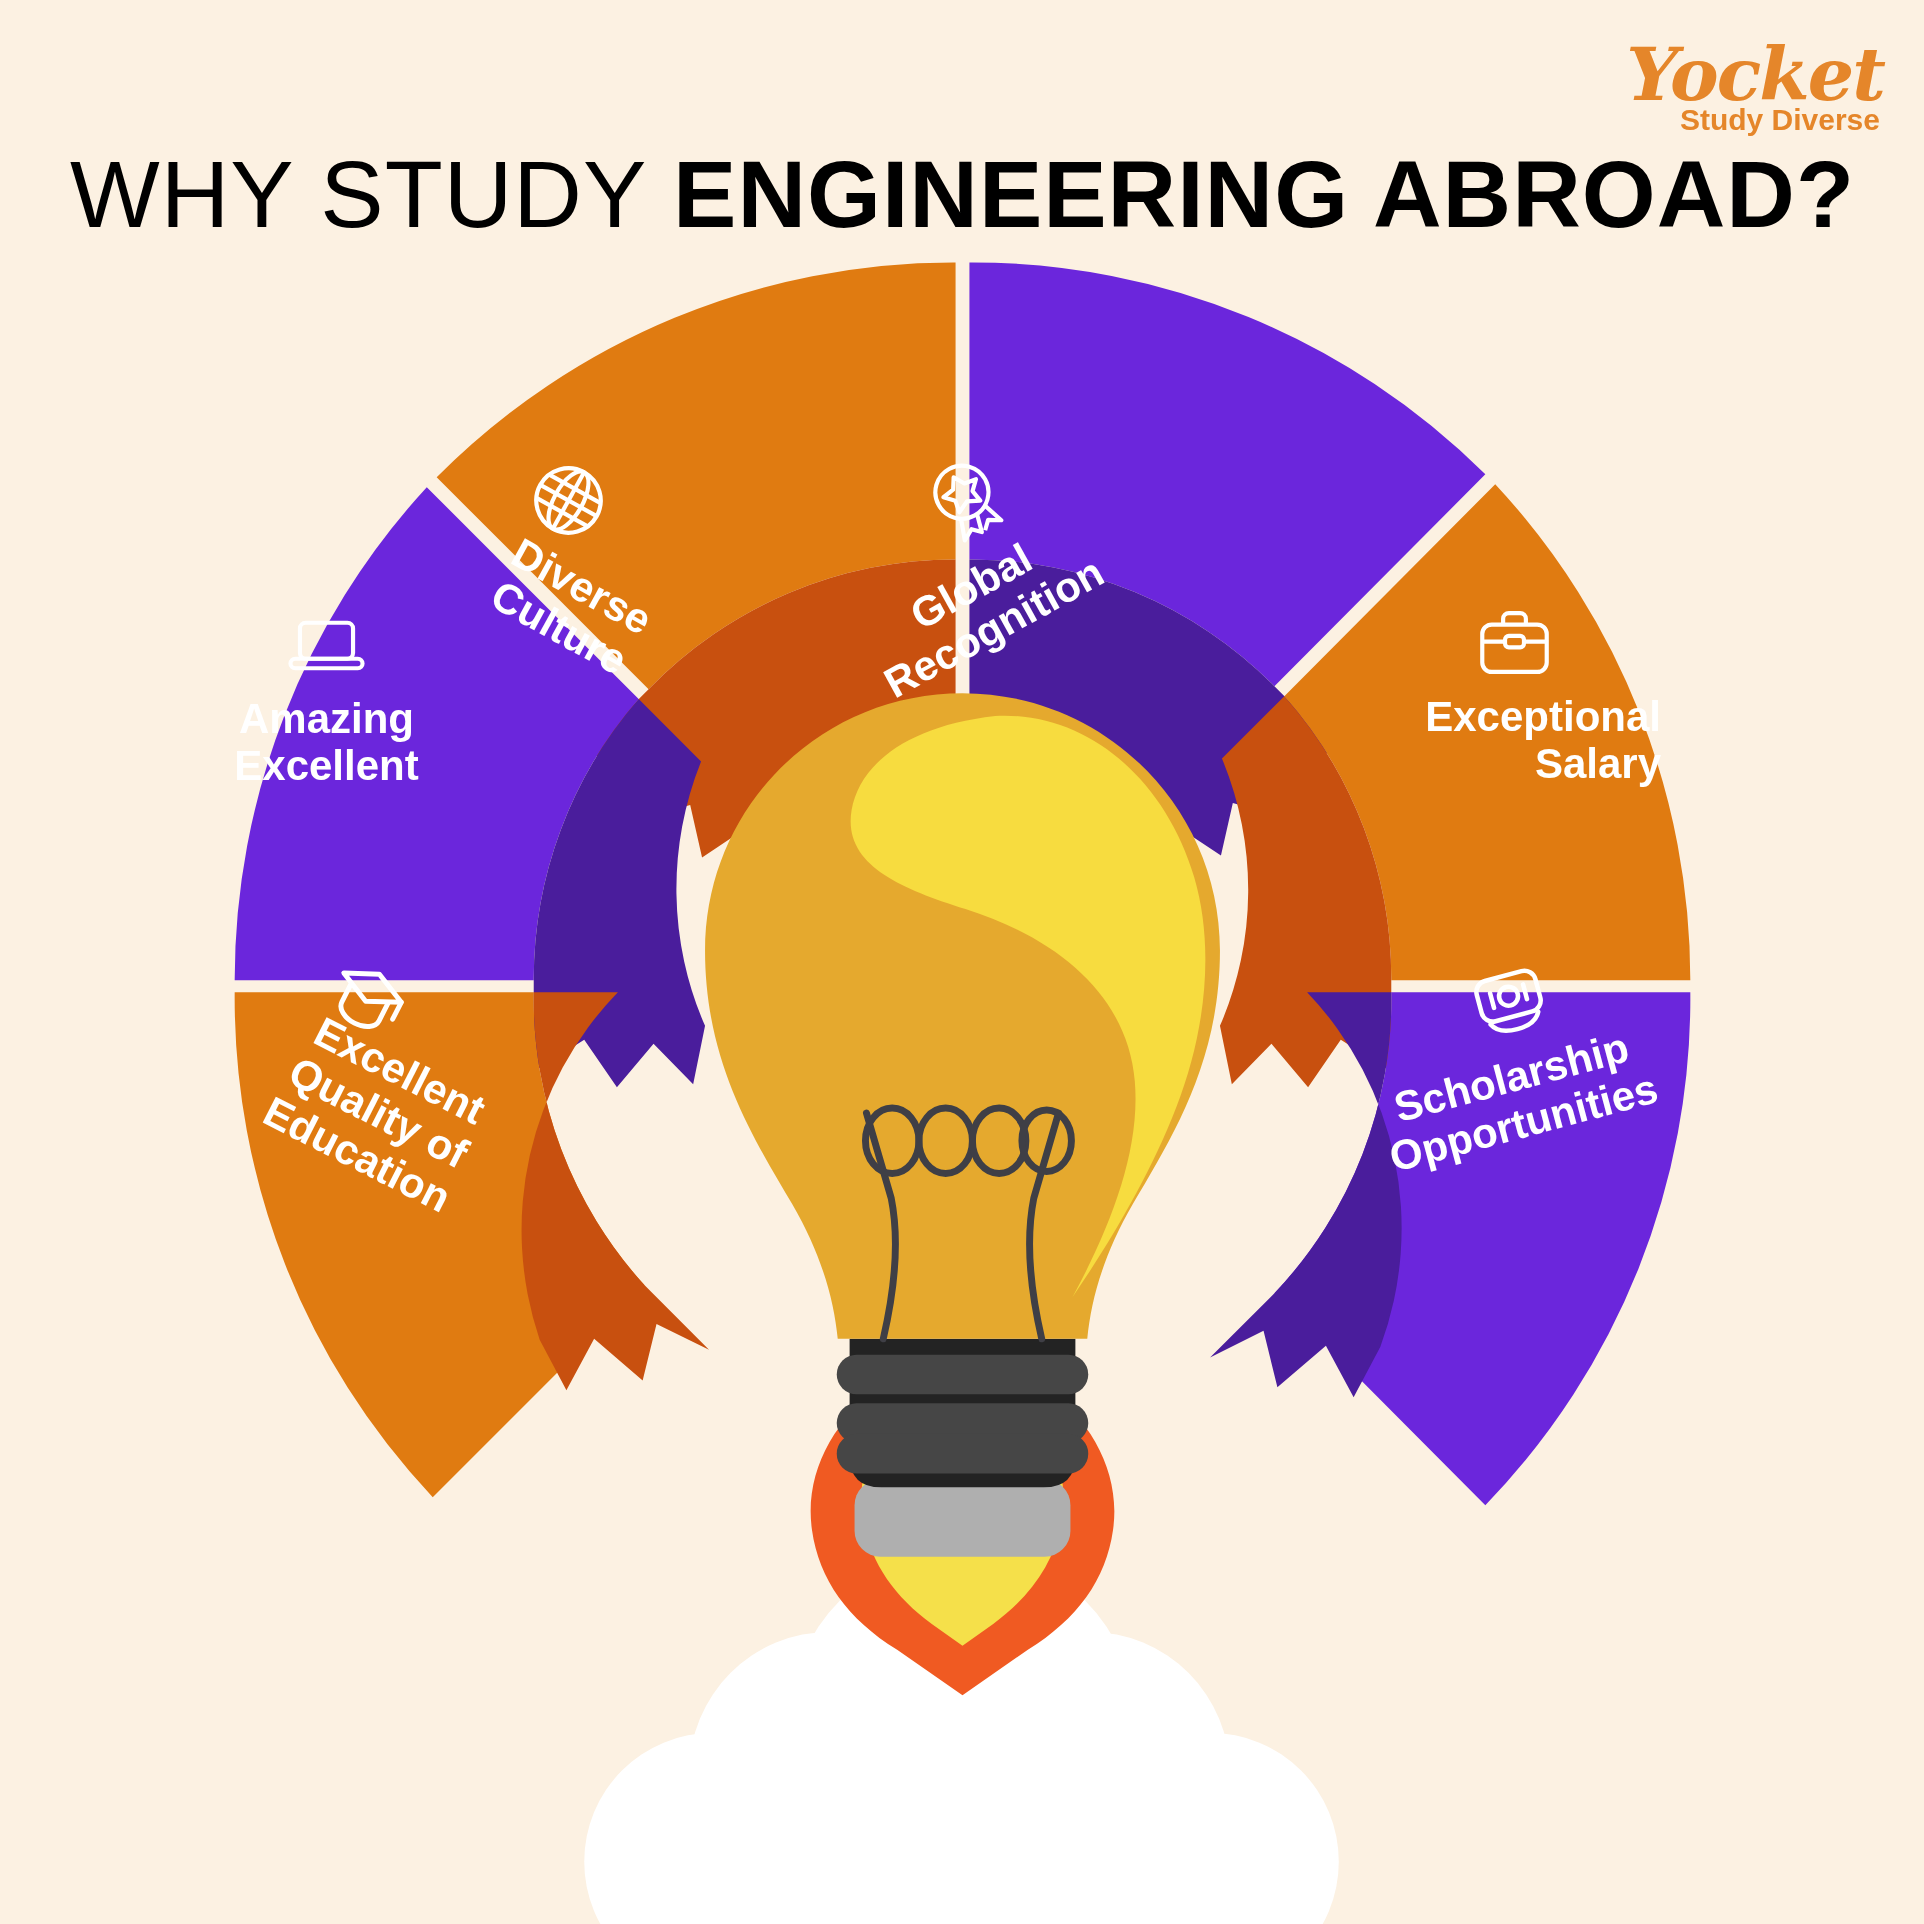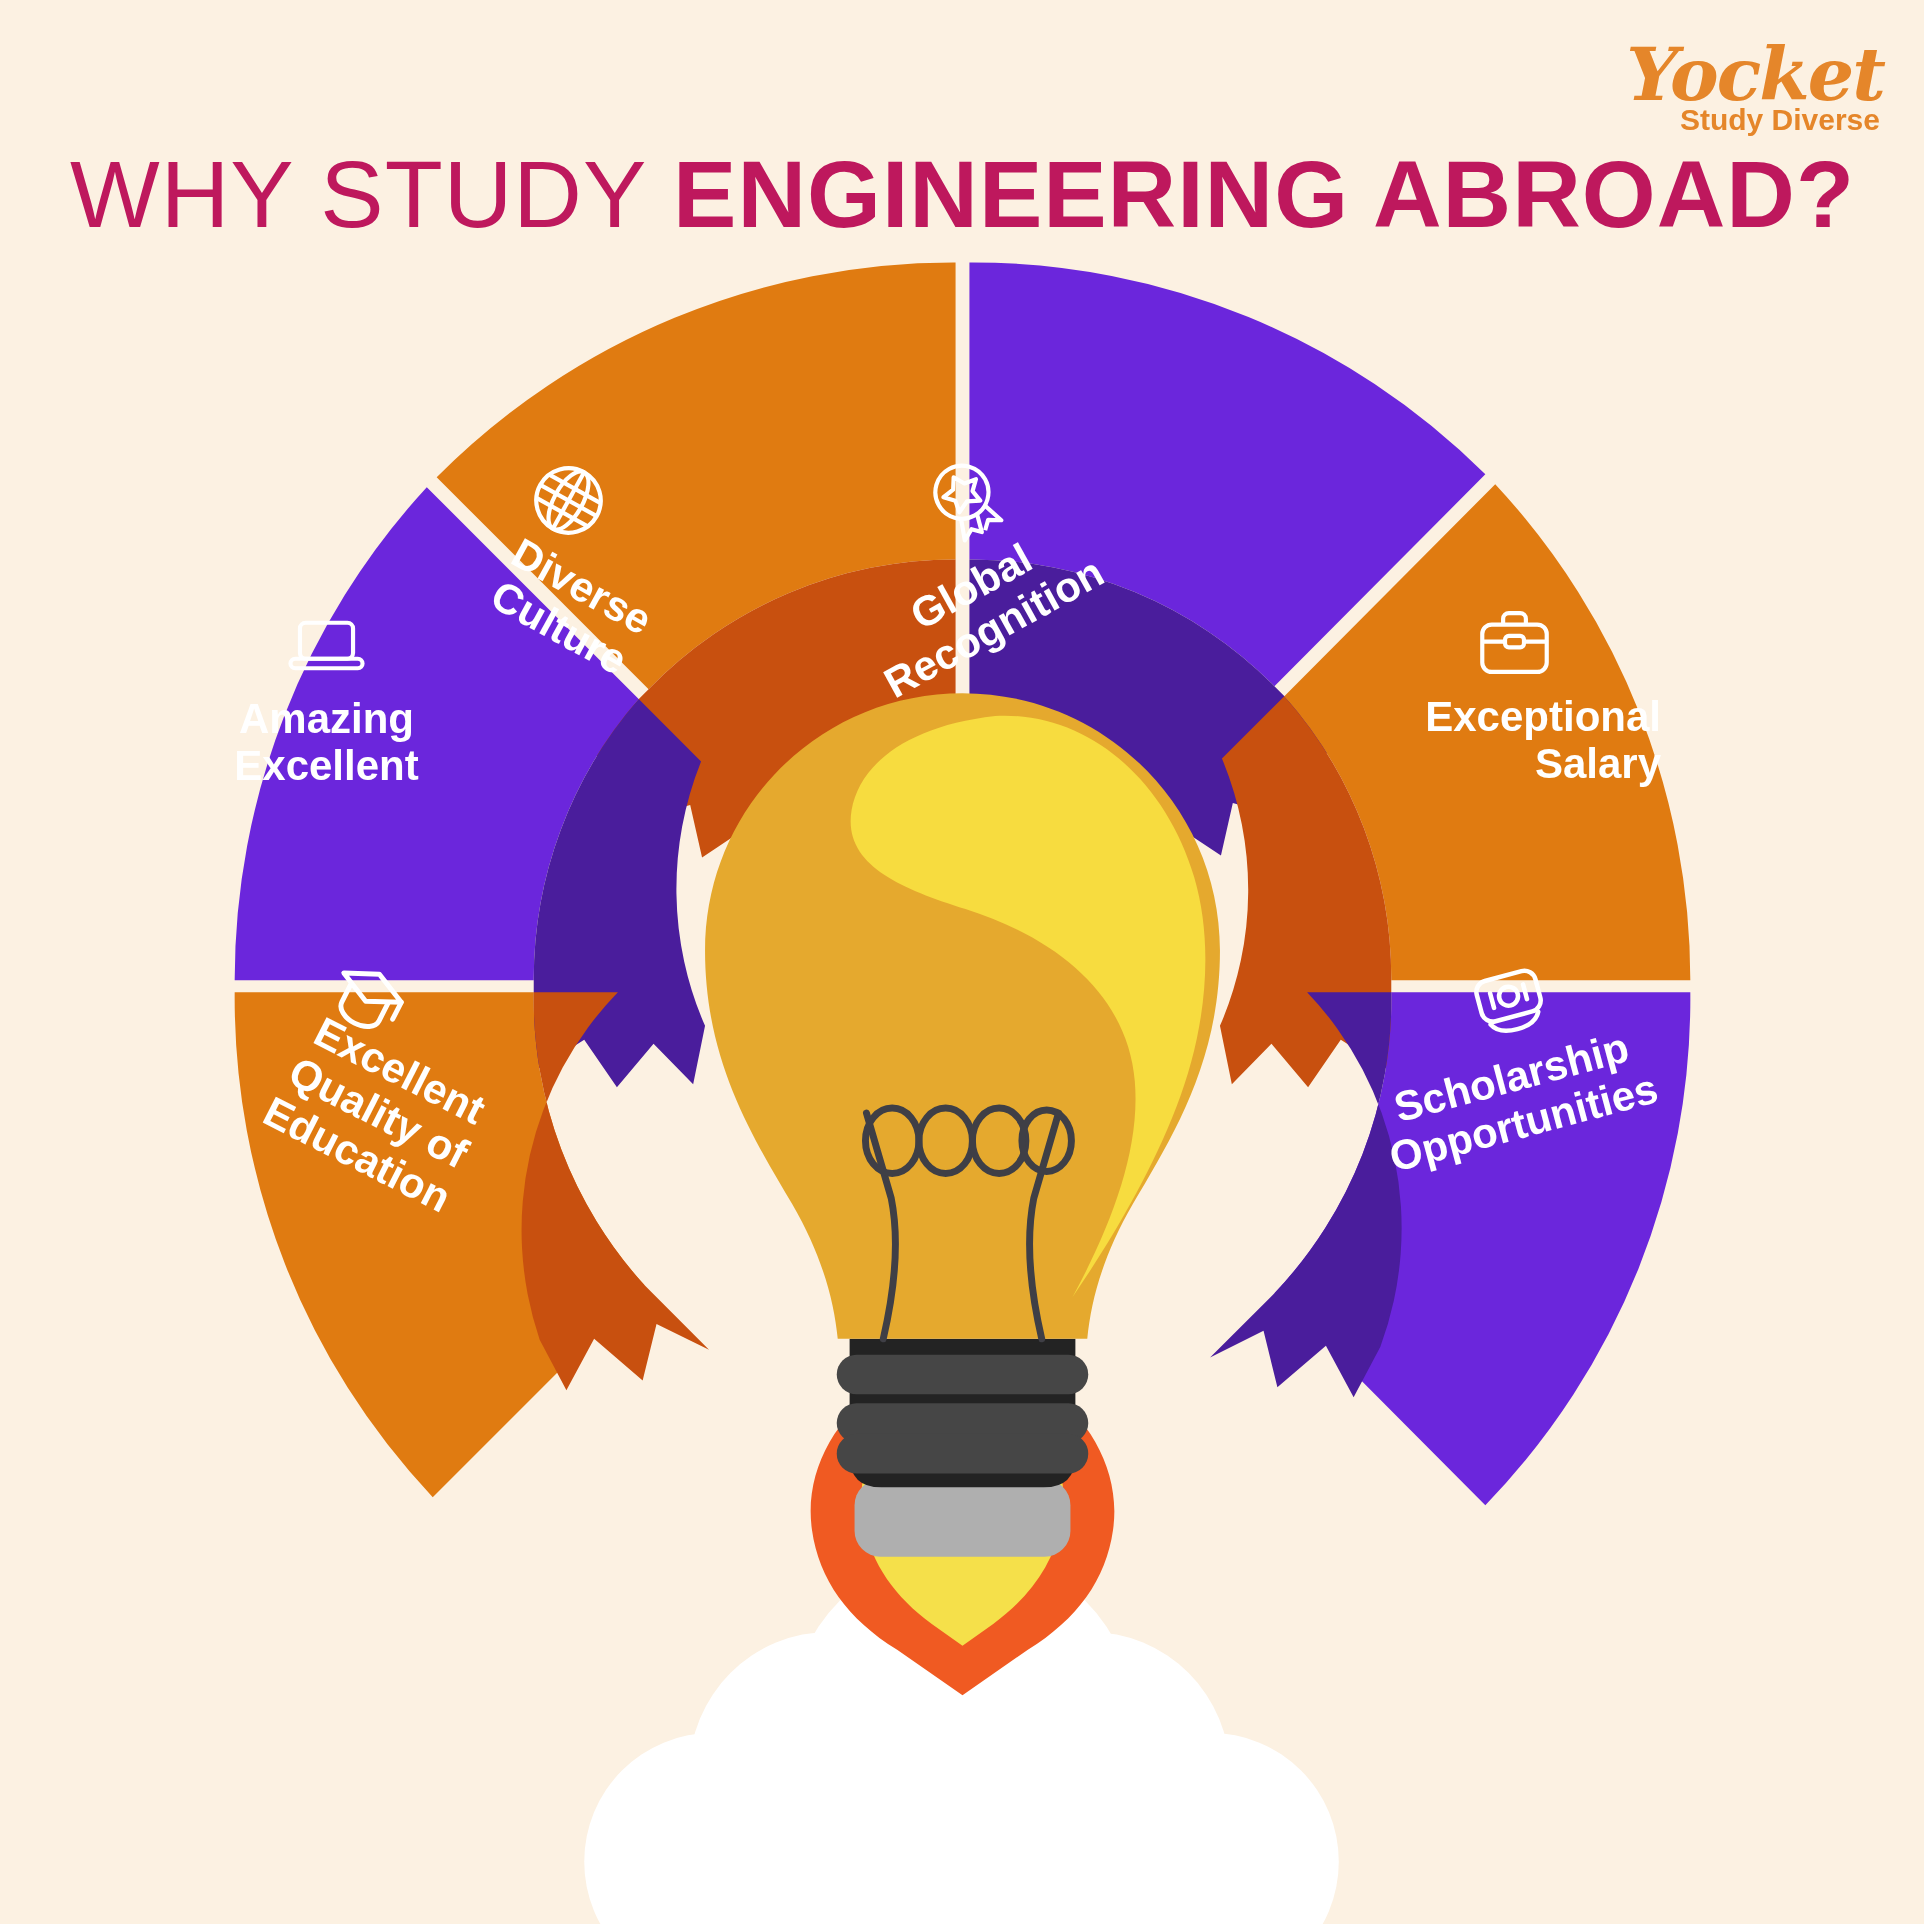--- a/index.html
+++ b/index.html
@@ -44,21 +44,21 @@
 
   
   .page-title {
     position: absolute;
     top: 147px;
     left: 0;
     width: 100%;
     text-align: center;
     font-size: 95px;
     line-height: 1;
-    color: #be185d;
+    color: #000000;
     white-space: nowrap;
     font-stretch: condensed;
     letter-spacing: 1px;
   }
   .title-light { font-weight: 400; }
   .title-bold  { font-weight: 700; }
 
   
   .diagram {
     position: absolute;

